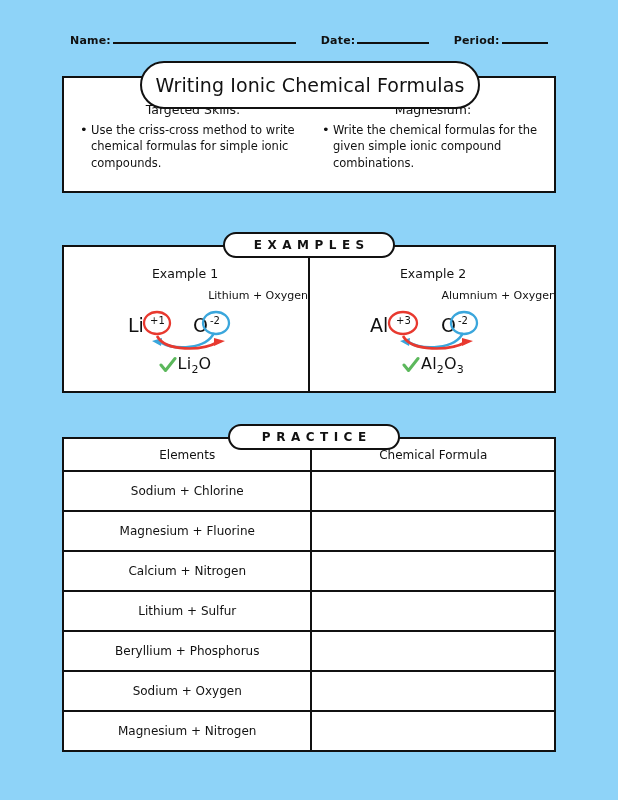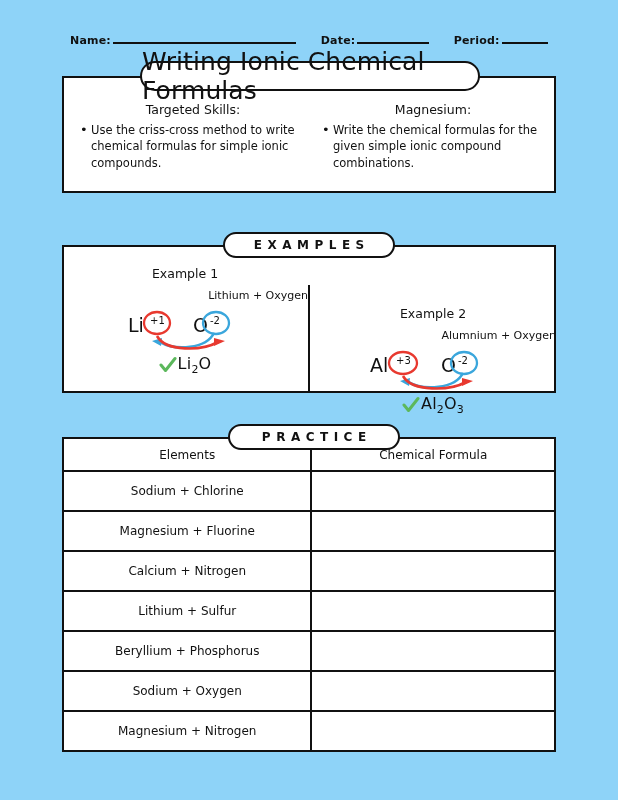--- a/index.html
+++ b/index.html
@@ -58,22 +58,22 @@
     display: flex;
     align-items: center;
     justify-content: center;
     z-index: 5;
     color: #111;
   }
   .pill-title {
     left: 140px;
     top: 61px;
     width: 340px;
-    height: 30px;
-    font-size: 25px;
+    height: 48px;
+    font-size: 19px;
     letter-spacing: 0.1px;
   }
   .pill-section {
     height: 26px;
     font-size: 12px;
     font-weight: bold;
     letter-spacing: 5.5px;
     text-indent: 5.5px;
   }
   .pill-examples { left: 223px; top: 232px; width: 172px; }
@@ -130,21 +130,21 @@
     display: flex;
     z-index: 3;
     box-sizing: border-box;
   }
   .ex-half {
     flex: 1;
     position: relative;
     box-sizing: border-box;
     padding-top: 21px;
   }
-  .ex-half.second { border-left: 2.5px solid #111; margin-top: 40px; }
+  .ex-half.second { border-left: 2.5px solid #111; }
   .ex-title {
     text-align: center;
     font-size: 12.5px;
     color: #111;
     margin-bottom: 8px;
   }
   .ex-sub {
     text-align: right;
     font-size: 11px;
     color: #111;

